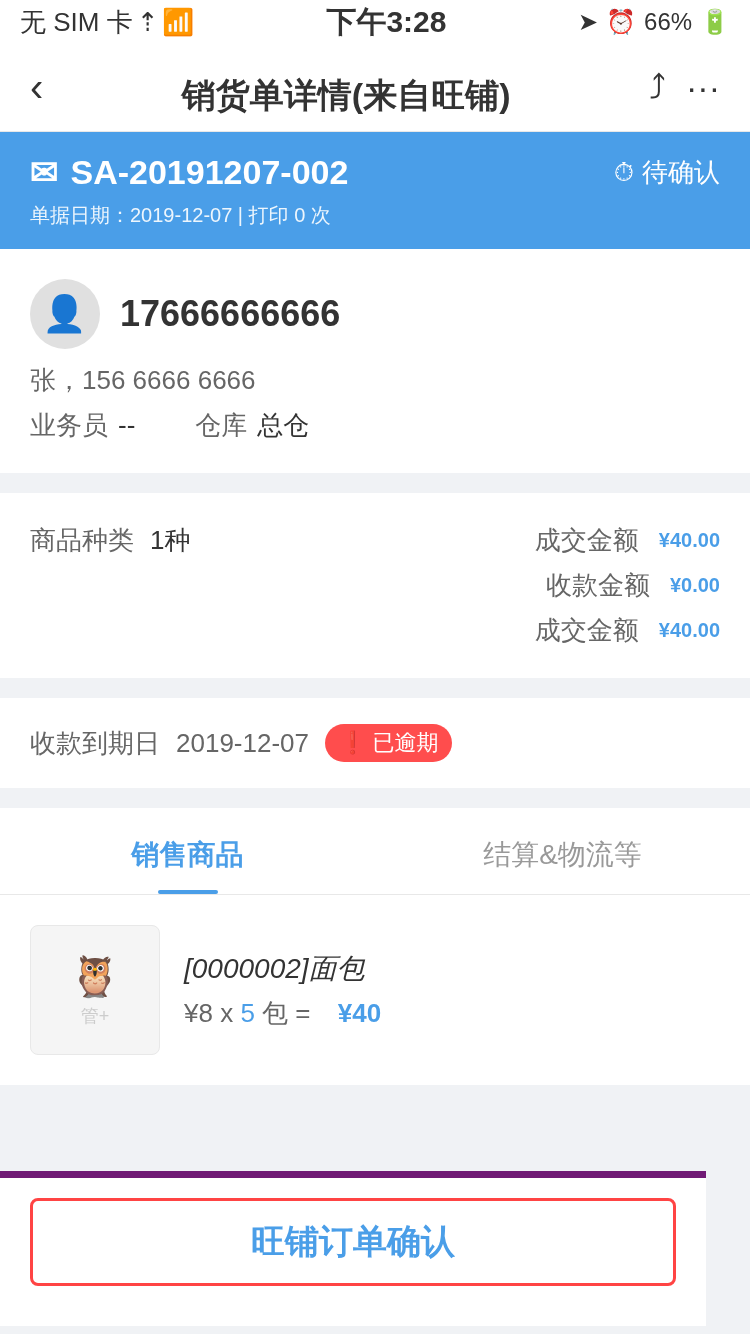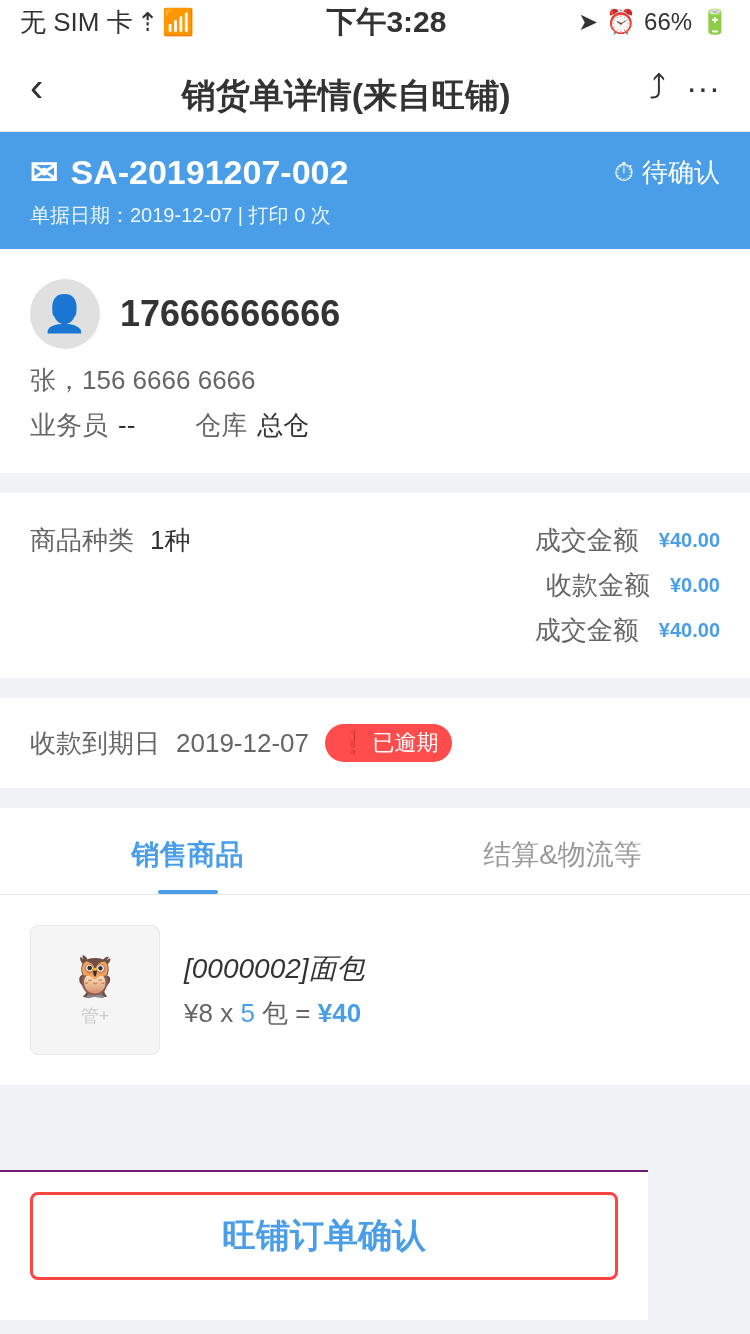--- a/index.html
+++ b/index.html
@@ -305,37 +305,38 @@
     .product-price {
       font-size: 26px;
       color: #666;
     }
     .product-price .qty {
       color: #4a9ee8;
     }
     .product-price .total {
       color: #4a9ee8;
       font-weight: 600;
+      margin-left: 20px;
     }
 
     
     .empty-area {
       background: #f0f2f5;
       height: 260px;
     }
 
     
     .bottom-btn-area {
       position: fixed;
-      bottom: 14px;
+      bottom: 8px;
       left: 0;
-      width: 648px;
+      width: 706px;
       background: #fff;
       padding: 20px 30px 40px;
-      border-top: 2px solid #701a75;
+      border-top: 7px solid #701a75;
     }
     .confirm-btn {
       width: 100%;
       height: 88px;
       border: 3px solid #ff4444;
       background: #fff;
       border-radius: 8px;
       font-size: 34px;
       color: #4a9ee8;
       font-weight: 600;

